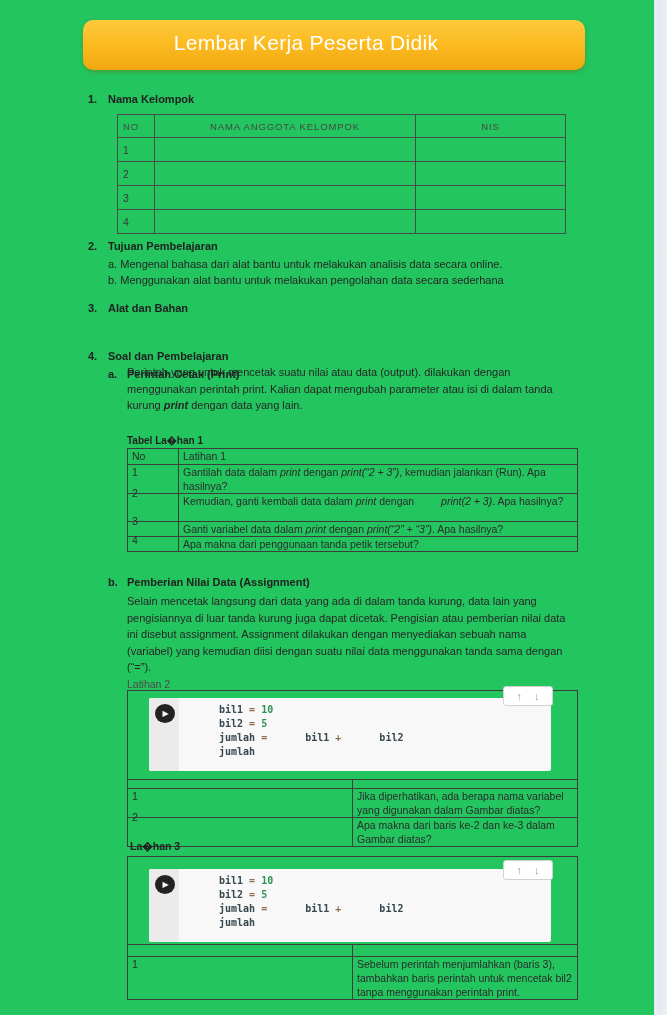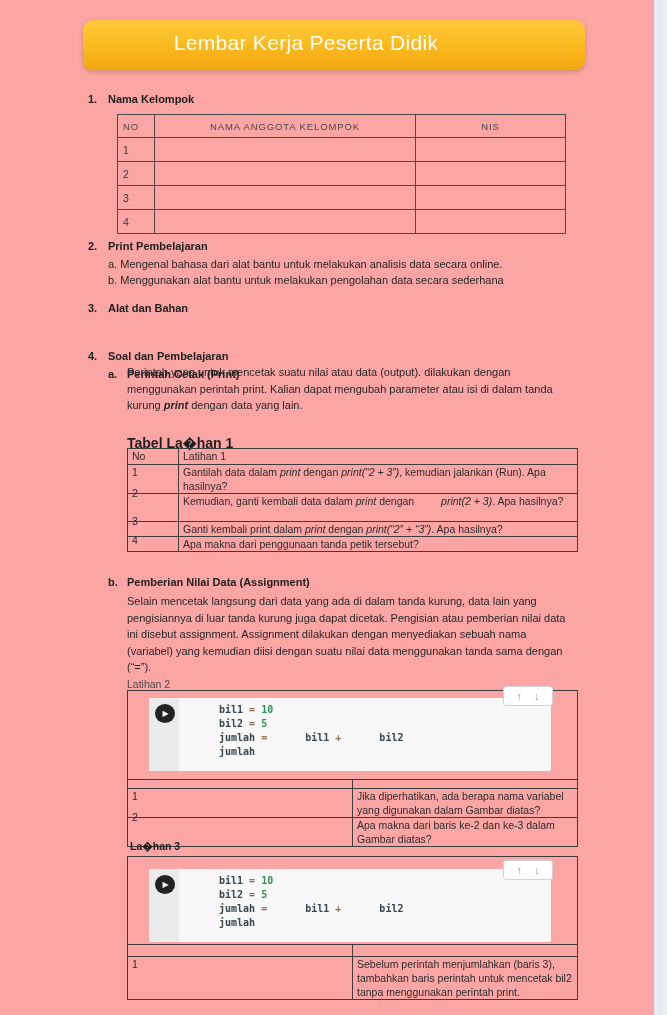--- a/index.html
+++ b/index.html
@@ -1,16 +1,16 @@
 <!DOCTYPE html>
 <html><head>
 <meta charset="utf-8">
 <style>
   html,body{margin:0;padding:0;background:#fff;}
-  .page{position:relative;width:667px;height:1015px;background:#fca5a5;overflow:hidden;
+  .page{position:relative;width:667px;height:1015px;background:#22c55e;overflow:hidden;
         font-family:"Liberation Sans",sans-serif;color:#212121;}
   .edge-strip{position:absolute;top:0;right:0;width:12px;height:100%;
         background:linear-gradient(90deg,#eef0f6,#e6e8f1 40%,#eef0f6);border-left:1px solid #e2e4ee;}
 
   
   .banner{position:absolute;left:83px;top:20px;width:502px;height:50px;border-radius:10px;
         background:linear-gradient(180deg,#fdc93e 0%,#fbbc22 45%,#f2a70f 100%);
         box-shadow:0 2px 4px rgba(120,90,0,.35);
         display:flex;align-items:center;justify-content:center;}
   .banner span{color:#ffffff;font-size:21px;letter-spacing:.3px;transform:translate(-28px,-2px);}
@@ -31,21 +31,21 @@
 
   
   .tbl-l{font-size:10.5px;color:#2b2b2b;table-layout:fixed;width:451px;}
   .tbl-l td,.tbl-l th{border:1px solid #3d3d3d;padding:0 4px;vertical-align:top;line-height:14px;}
   .tbl-l th{font-weight:normal;text-align:left;}
   .no-col{width:42px;}
   .up8{display:inline-block;transform:translateY(-8px);}
   .up4{display:inline-block;transform:translateY(-4px);}
   .clip{overflow:hidden;}
 
-  .small-label-b{font-size:14px;font-weight:bold;color:#1f1f1f;}
+  .small-label-b{font-size:10px;font-weight:bold;color:#1f1f1f;}
   .small-label{font-size:10.5px;color:#4a4a4a;}
 
   
   .imgrow{padding:0 !important;}
   .colab{position:relative;margin:7px 0 0 21px;width:402px;height:73px;background:#f8f8f8;border-radius:2px;}
   .colab .gutter{position:absolute;left:0;top:0;width:30px;height:100%;background:#ebebeb;border-radius:2px 0 0 2px;}
   .colab .play{position:absolute;left:6px;top:6px;width:19px;height:19px;border-radius:50%;
         background:#222222;color:#f8f8f8;display:flex;align-items:center;justify-content:center;
         font-size:8px;line-height:1;padding-left:1px;}
   .colab pre{position:absolute;left:38px;top:5px;margin:0;font-family:"DejaVu Sans Mono",monospace;
@@ -97,21 +97,21 @@
     <tr>
       <td>4</td>
       <td></td>
       <td></td>
     </tr>
   </tbody>
     </table>
 
   <div class="abs sec-head" style="left:88px;top:240px;">
     <span class="n">2.</span>
-    <span>Print Pembelajaran</span>
+    <span>Tujuan Pembelajaran</span>
   </div>
   <div class="abs body-txt" style="left:108px;top:272px;width:470px;">b. Menggunakan alat bantu untuk melakukan pengolahan data secara sederhana</div>
   <div class="abs body-txt" style="left:108px;top:256px;width:470px;">a. Mengenal bahasa dari alat bantu untuk melakukan analisis data secara online.</div>
 
   <div class="abs sec-head" style="left:88px;top:302px;">
     <span class="n">3.</span>
     <span>Alat dan Bahan</span>
   </div>
 
   <div class="abs sec-head" style="left:88px;top:350px;">
@@ -135,21 +135,21 @@
     <tr style="height:28px;">
       <td>1</td>
       <td><span>Gantilah data dalam </span><span style="font-style: italic;">print</span><span> dengan </span><span style="font-style: italic;">print(“2 + 3”)</span><span>, kemudian jalankan (Run). Apa hasilnya?</span></td>
     </tr>
     <tr style="height:28px;">
       <td><span class="up8">2</span></td>
       <td><span>Kemudian, ganti kembali data dalam </span><span style="font-style: italic;">print</span><span> dengan </span><span style="font-style: italic; margin-left: 24px;">print(2 + 3)</span><span>. Apa hasilnya?</span></td>
     </tr>
     <tr style="height:15px;">
       <td><span class="up8">3</span></td>
-      <td class="clip"><span>Ganti kembali print dalam </span><span style="font-style: italic;">print</span><span> dengan </span><span style="font-style: italic;">print(“2” + “3”)</span><span>. Apa hasilnya?</span></td>
+      <td class="clip"><span>Ganti variabel data dalam </span><span style="font-style: italic;">print</span><span> dengan </span><span style="font-style: italic;">print(“2” + “3”)</span><span>. Apa hasilnya?</span></td>
     </tr>
     <tr style="height:15px;">
       <td><span class="up4">4</span></td>
       <td class="clip"><span>Apa makna dari penggunaan tanda petik tersebut?</span></td>
     </tr>
   </tbody>
     </table>
 
   <div class="abs sec-head" style="left:108px;top:576px;">
     <span class="n" style="width:19px;">b.</span>

